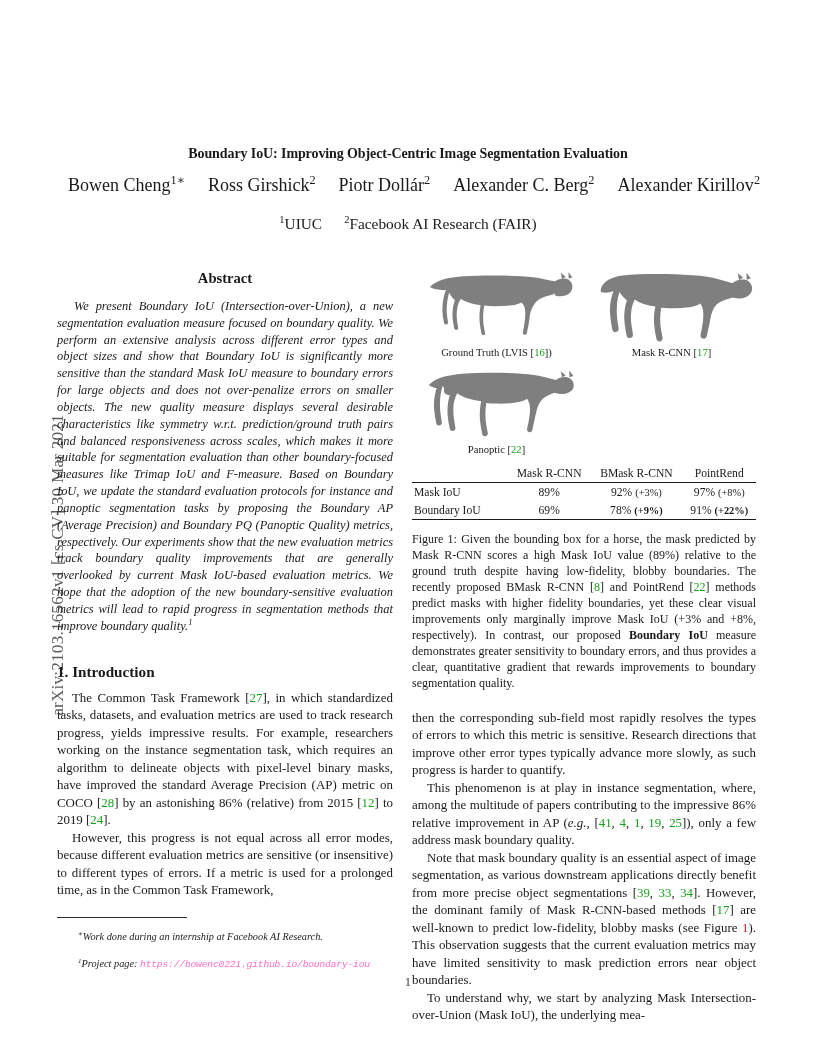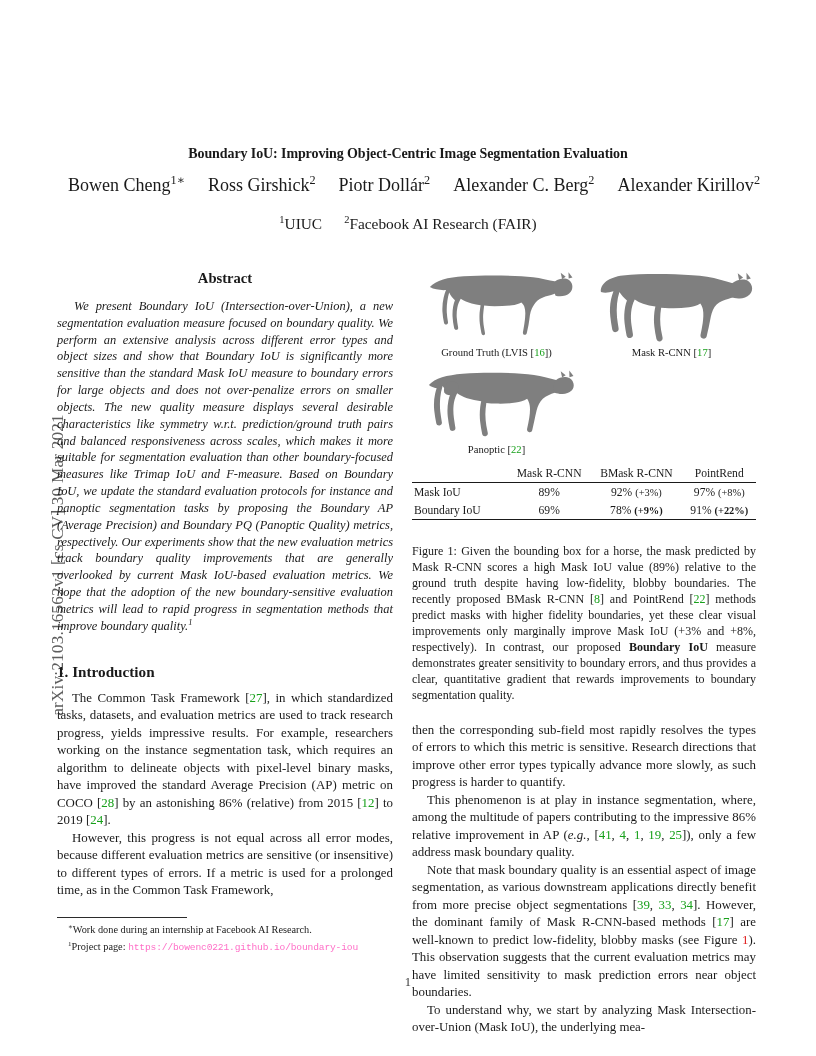--- a/index.html
+++ b/index.html
@@ -131,22 +131,23 @@
   }
   .fn-rule {
     width: 130px;
     height: 0;
     border-top: 0.9px solid #2b2b2b;
     margin: 0 0 5px 0;
   }
   .fn {
     font-size: 10.3px;
     line-height: 1.42;
-    margin: 2px;
+    margin: 12px;
     padding-left: 9px;
+    font-style: italic;
   }
   .fn .url {
     font-family: "Liberation Mono", "DejaVu Sans Mono", monospace;
     color: #ff6ec7;
     font-size: 9.6px;
     letter-spacing: -0.15px;
   }
 
   
   .figure-block { margin: 0; }
@@ -187,21 +188,21 @@
   .res-table td:first-child { text-align: left; padding-left: 2px; }
   .res-table td { text-align: center; }
   .res-table .delta { font-size: 10.4px; }
   .res-table .delta-b { font-size: 10.4px; font-weight: bold; }
 
   .fig-caption-text {
     font-size: 12.0px;
     line-height: 1.327;
     text-align: justify;
     text-justify: inter-word;
-    margin: 24px 0 0 0;
+    margin: 12px 0 0 0;
   }
   .fig-caption-text b { font-weight: bold; }
 
   .right-body { margin-top: 18px; }
 
   
   .page-number {
     position: absolute;
     left: 0;
     top: 975px;

